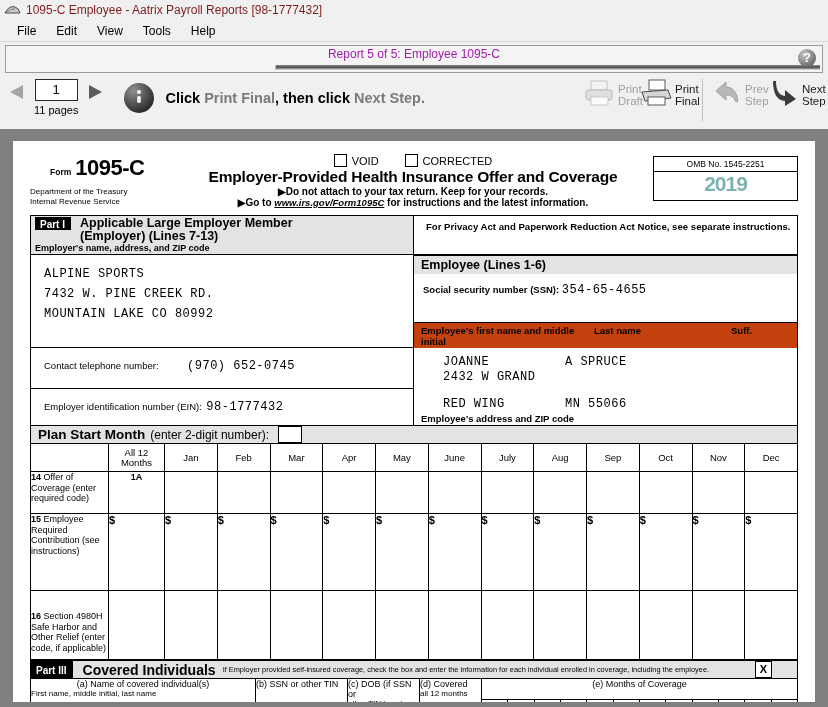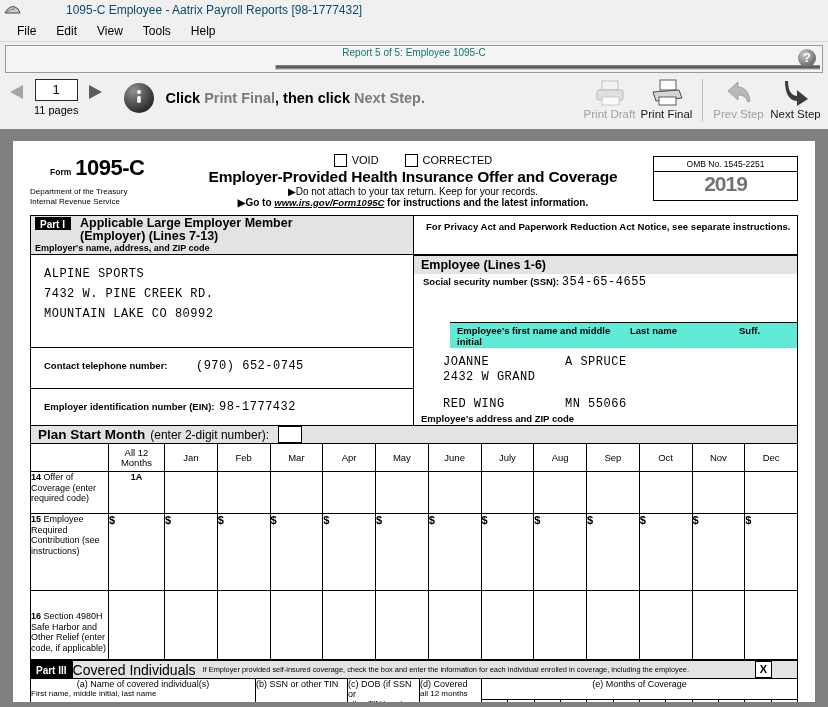--- a/index.html
+++ b/index.html
@@ -11,39 +11,39 @@
   }
   
   .titlebar{
     height:20px;background:#f0f0f0;display:flex;align-items:center;
     padding-left:4px;gap:5px;
   }
   .app-icon{
     width:17px;height:13px;position:relative;flex:0 0 auto;
   }
   .app-icon svg{display:block;}
-  .titlebar-text{font-size:12px;color:#0c4a6e;white-space:nowrap;margin-left:40px;}
+  .titlebar-text{font-size:12px;color:#7f1d1d;white-space:nowrap;}
   
   .menubar{
     height:21px;background:#f0f0f0;display:flex;align-items:center;
     padding-left:7px;gap:0px;border-bottom:1px solid #d8d8d8;
   }
   .menubar .mi{
     font-size:12px;color:#000;padding:2px 10px;cursor:default;white-space:nowrap;
   }
   
   .reportstrip{
     background:#f0f0f0;padding:3px 5px 2px 5px;
   }
   .reportbox{
     border:1px solid #9a9a9a;background:#f4f4f4;height:26px;position:relative;
   }
   .reportbox .rt{
     position:absolute;left:0;right:0;top:1px;text-align:center;
-    font-size:10px;color:#0f766e;
+    font-size:12px;color:#a21caf;
   }
   .progbar{
     position:absolute;left:33%;right:2px;bottom:2px;height:5px;
     background:linear-gradient(to bottom,#8e8e8e,#4a4a4a 45%,#9a9a9a 75%,#e8e8e8);
     border-left:1px solid #bdbdbd;
   }
   .helpbtn{
     position:absolute;right:6px;top:3px;width:18px;height:18px;border-radius:50%;
     background:radial-gradient(circle at 35% 30%, #c8c8c8, #6f6f6f 70%, #4a4a4a);
     color:#fff;font-size:13px;font-weight:bold;text-align:center;line-height:18px;
@@ -69,74 +69,74 @@
   }
   .infoicon:after{
     content:"";position:absolute;left:13px;top:7px;width:4px;height:4px;border-radius:50%;
     background:#fff;box-shadow:0 6px 0 0 #fff, 0 9px 0 0 #fff;
   }
   .hint{font-size:14.5px;color:#000;white-space:nowrap;}
   .hint b{font-weight:bold;}
   .hint .g{color:#7b7b7b;font-weight:bold;}
   .rtools{position:absolute;right:4px;top:4px;display:flex;align-items:flex-start;}
   .tbtn{
-    width:57px;display:flex;flex-direction:column;align-items:center;gap:1px;
+    width:57px;display:flex;align-items:flex-end;gap:1px;
     font-size:11.5px;color:#1a1a1a;
   }
   .tbtn.dim{color:#a0a0a0;}
   .tsep{width:1px;height:42px;background:#c0c0c0;margin:0 7px;}
   .tbtn svg{display:block;}
   
   .pagearea{background:#808080;height:573px;padding:12px 0 0 13px;box-sizing:border-box;}
   .paper{
     width:802px;background:#fff;height:561px;box-sizing:border-box;
     padding:12px 17px 0 17px;overflow:hidden;position:relative;
   }
   
   .formhead{display:flex;align-items:flex-start;height:62px;}
   .fh-left{width:143px;padding-top:2px;}
   .fh-left .l1{display:flex;align-items:baseline;gap:4px;}
   .fh-left .formw{font-size:8.5px;font-weight:bold;padding-left:20px;}
   .fh-left .num{font-size:22px;font-weight:bold;letter-spacing:-.5px;}
   .fh-left .dept{font-size:8px;line-height:9.5px;margin-top:6px;}
   .fh-mid{flex:1;text-align:center;padding-top:1px;}
   .voidrow{display:flex;justify-content:center;gap:26px;font-size:11px;margin-bottom:1px;}
-  .voidrow span{display:flex;gap:5px;}
+  .voidrow span{display:flex;align-items:center;gap:5px;}
   .cbx{width:11px;height:11px;border:1.4px solid #000;display:inline-block;background:#fff;}
   .ftitle{font-size:15.5px;font-weight:bold;letter-spacing:-.2px;}
-  .fsub{font-size:10px;font-weight:normal;margin-top:0px;}
+  .fsub{font-size:10px;font-weight:bold;margin-top:0px;}
   .fsub2{font-size:10px;font-weight:bold;}
   .fsub2 i{font-size:9.5px;}
   .fh-right{
     width:143px;border:1.4px solid #000;margin-top:3px;text-align:center;height:43px;
   }
   .omb{font-size:8.5px;border-bottom:1.3px solid #000;padding:2px 0 2px;}
   .year{font-size:21px;font-weight:bold;line-height:24px;position:relative;}
-  .year .ghost{position:absolute;left:50%;transform:translateX(-50%);color:#000000;
+  .year .ghost{position:absolute;left:50%;transform:translateX(-50%);color:#0f766e;
     opacity:.55;letter-spacing:-1px;}
   .partlbl{background:#000;color:#fff;font-size:10px;font-weight:bold;padding:1px 6px 0 5px;
            display:flex;align-items:flex-start;white-space:nowrap;}
   .parttitle{font-size:13.5px;font-weight:bold;padding-left:9px;line-height:14px;}
   .p1wrap{display:flex;border:1.4px solid #000;}
   .p1left{width:50%;box-sizing:border-box;border-right:1.4px solid #000;}
   .p1right{width:50%;box-sizing:border-box;}
   .hdrgrey{background:#e3e3e3;}
   .p1hdr{padding:1px 4px 1px 4px;}
   .p1hdr .t1{font-size:12.5px;font-weight:bold;line-height:13px;}
   .p1hdr .t2{font-size:9px;font-weight:bold;line-height:10px;}
   .mono{font-family:"Liberation Mono", monospace;}
   .addr{padding:9px 0 0 13px;font-size:12px;line-height:20px;letter-spacing:.5px;}
   .celltop{border-top:1.4px solid #000;}
-  .lblrow{font-size:9.5px;font-weight:bold;}
+  .lblrow{font-size:9.5px;font-weight:normal;}
   .boxpad{padding:7px 0 7px 13px;}
   .privacy{font-size:9.6px;font-weight:bold;padding:5px 0 0 12px;}
   .emphdr{font-size:12.5px;font-weight:bold;padding:2px 0 2px 7px;background:#e3e3e3;}
-  .ssnrow{font-size:9.5px;font-weight:bold;padding:1px 0 0 9px;}
+  .ssnrow{font-size:9.5px;font-weight:bold;padding:9px 0 0 9px;}
   .ssnrow span.v{font-family:"Liberation Mono", monospace;font-weight:normal;font-size:12px;letter-spacing:.5px;}
-  .namehdr{font-size:9.5px;font-weight:bold;padding:2px 0 1px 7px;background:#5eead4;display:flex;margin-left:36px;}
+  .namehdr{font-size:9.5px;font-weight:bold;padding:2px 8px 1px 7px;background:#c2410c;display:flex;}
   .empname{font-family:"Liberation Mono", monospace;font-size:12px;line-height:15px;padding:7px 0 0 29px;letter-spacing:.5px;}
   .empname .r{display:flex;}
   .empname .c1{width:122px;}
   .addrlbl{font-size:9.5px;font-weight:bold;padding:2px 0 1px 7px;}
   
   .p2head{display:flex;border:1.4px solid #000;border-bottom:none;background:#e3e3e3;}
   .p2l{width:50%;box-sizing:border-box;display:flex;border-right:1.4px solid #000;}
   .p2r{width:50%;box-sizing:border-box;display:flex;align-items:center;
        font-size:13.5px;font-weight:bold;padding-left:7px;gap:5px;}
   .p2r .sm{font-size:12px;font-weight:normal;}
@@ -144,21 +144,21 @@
   table.grid{border-collapse:collapse;width:100%;table-layout:fixed;}
   table.grid td,table.grid th{border:1px solid #000;padding:0;vertical-align:top;}
   table.grid .mh{text-align:center;font-size:9.5px;font-weight:normal;height:27px;
                  vertical-align:middle;line-height:10px;}
   .rowlbl{font-size:9px;line-height:10.5px;padding:2px 2px 0 3px;font-weight:normal;}
   .rowlbl b{font-weight:bold;}
   .codeval{text-align:center;font-size:9px;font-weight:bold;font-family:"Liberation Sans",sans-serif;padding-top:21px;}
   .dollar{font-size:11px;font-weight:bold;padding:61px 0 0 1px;}
   
   .p3bar{display:flex;align-items:center;background:#e3e3e3;border:1.4px solid #000;border-bottom:none;}
-  .p3title{font-size:14px;font-weight:normal;}
+  .p3title{font-size:14px;font-weight:bold;padding-left:10px;}
   .p3note{font-size:7.4px;padding-left:7px;flex:1;}
   .p3x{width:15px;height:15px;border:1.6px solid #000;background:#fff;text-align:center;
        font-size:11px;font-weight:bold;line-height:14px;margin-right:25px;}
   .p3hdr td{font-size:9px;padding:1px 2px;line-height:10px;}
   .p3hdr .sub{font-size:8px;}
   .p3months td{font-size:8px;text-align:center;}
 </style>
 </head>
 <body>
 

